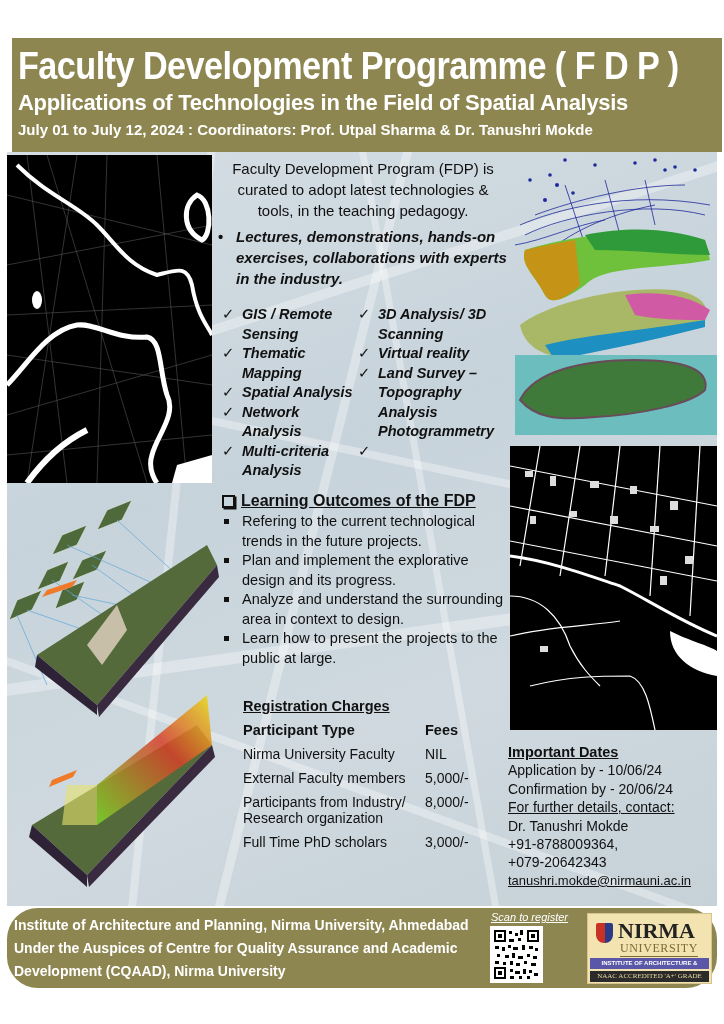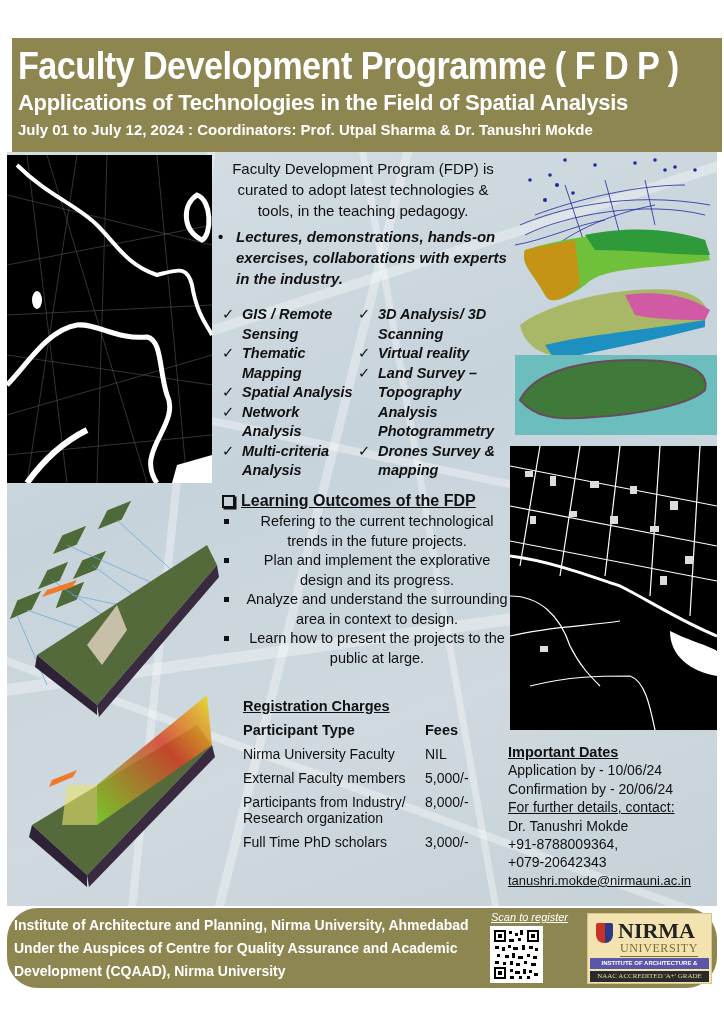--- a/index.html
+++ b/index.html
@@ -41,21 +41,21 @@
   .checklist { position: absolute; top: 305px; font-size: 14.5px; font-weight: 700; font-style: italic; line-height: 19.5px; }
   .checklist.left { left: 222px; width: 140px; }
   .checklist.right { left: 358px; width: 150px; }
   .check-item { display: flex; }
   .check-item .tick { width: 20px; flex: none; font-style: normal; font-weight: 400; }
 
   .outcomes { position: absolute; left: 222px; top: 490px; width: 290px; }
   .outcomes .heading { font-size: 16px; font-weight: 700; display: flex; align-items: center; line-height: 22px; }
   .outcomes .heading .box { width: 13px; height: 13px; border: 2px solid #111; margin-right: 6px; box-shadow: 1.5px 1.5px 0 #111; }
   .outcomes .heading span.u { text-decoration: underline; }
-  .outcome-item { display: flex; font-size: 14.5px; line-height: 19.5px; text-align: center; }
+  .outcome-item { display: flex; font-size: 14.5px; line-height: 19.5px; }
   .outcome-item .sq { width: 20px; flex: none; position: relative; }
   .outcome-item .sq::before { content: ""; position: absolute; left: 2px; top: 7px; width: 5px; height: 5px; background: #111; }
 
   .reg { position: absolute; left: 243px; top: 698px; width: 265px; font-size: 14px; line-height: 16px; }
   .reg .heading { font-weight: 700; text-decoration: underline; font-size: 14.5px; margin-bottom: 8px; }
   .reg .row { display: flex; margin-bottom: 8px; }
   .reg .row .c1 { width: 182px; }
   .reg .row .c2 { flex: 1; }
   .reg .row.head { font-weight: 700; font-size: 14.5px; }
 
@@ -268,21 +268,20 @@
   <div class="check-item">
       <span class="tick">✓</span>
       <span>Virtual reality</span>
     </div>
   <div class="check-item">
       <span class="tick">✓</span>
       <span>Land Survey – Topography Analysis Photogrammetry</span>
     </div>
   <div class="check-item">
       <span class="tick">✓</span>
-      <span>Drones Survey &amp; mapping</span>
     </div>
 </div>
 
 <div class="outcomes">
   <div class="heading">
     <span class="box"></span>
     <span class="u">Learning Outcomes of the FDP</span>
   </div>
   <div class="outcome-item">
       <span class="sq"></span>

